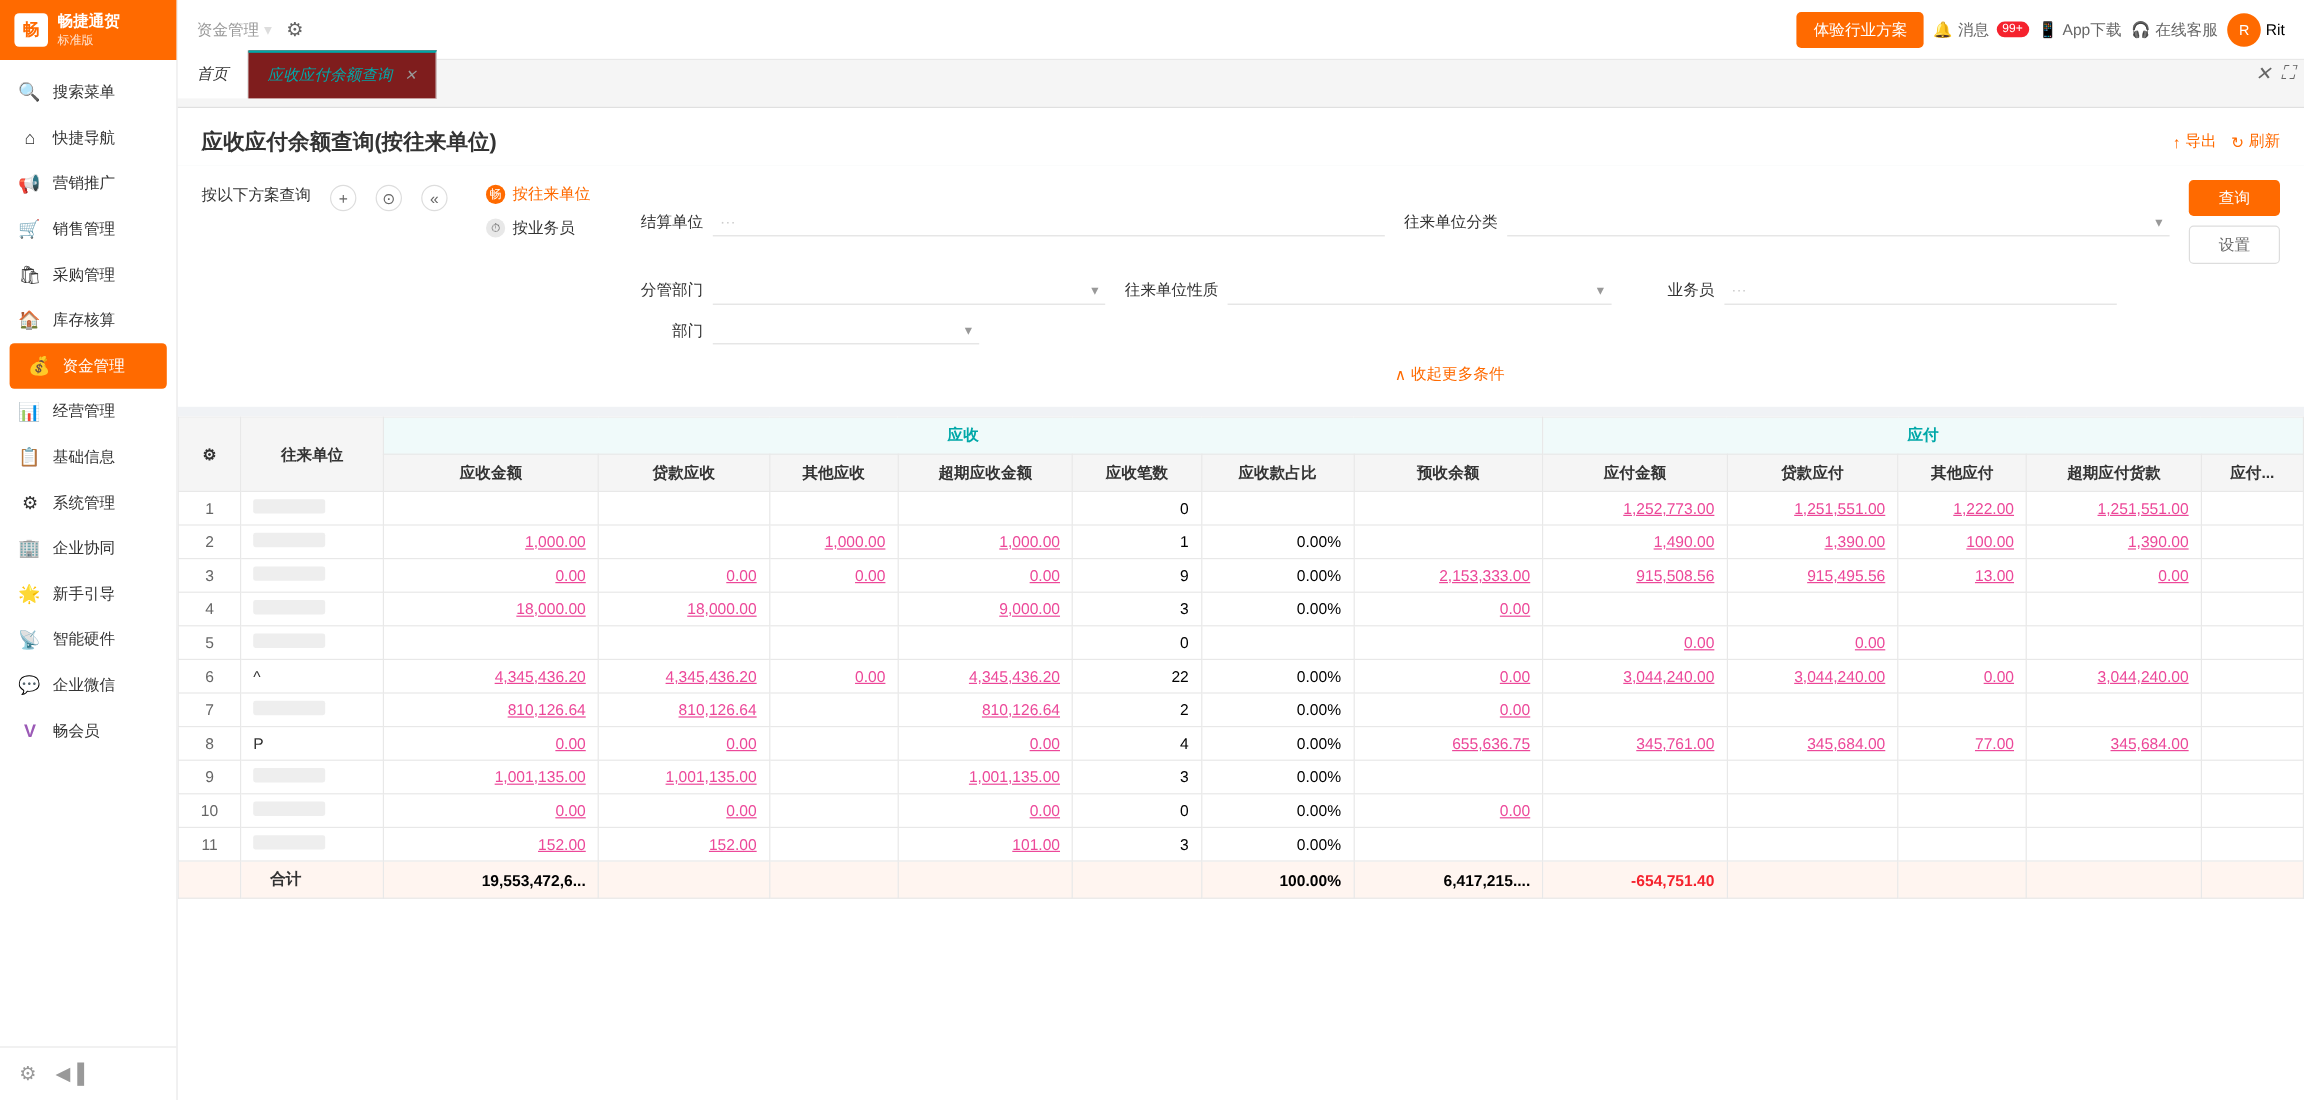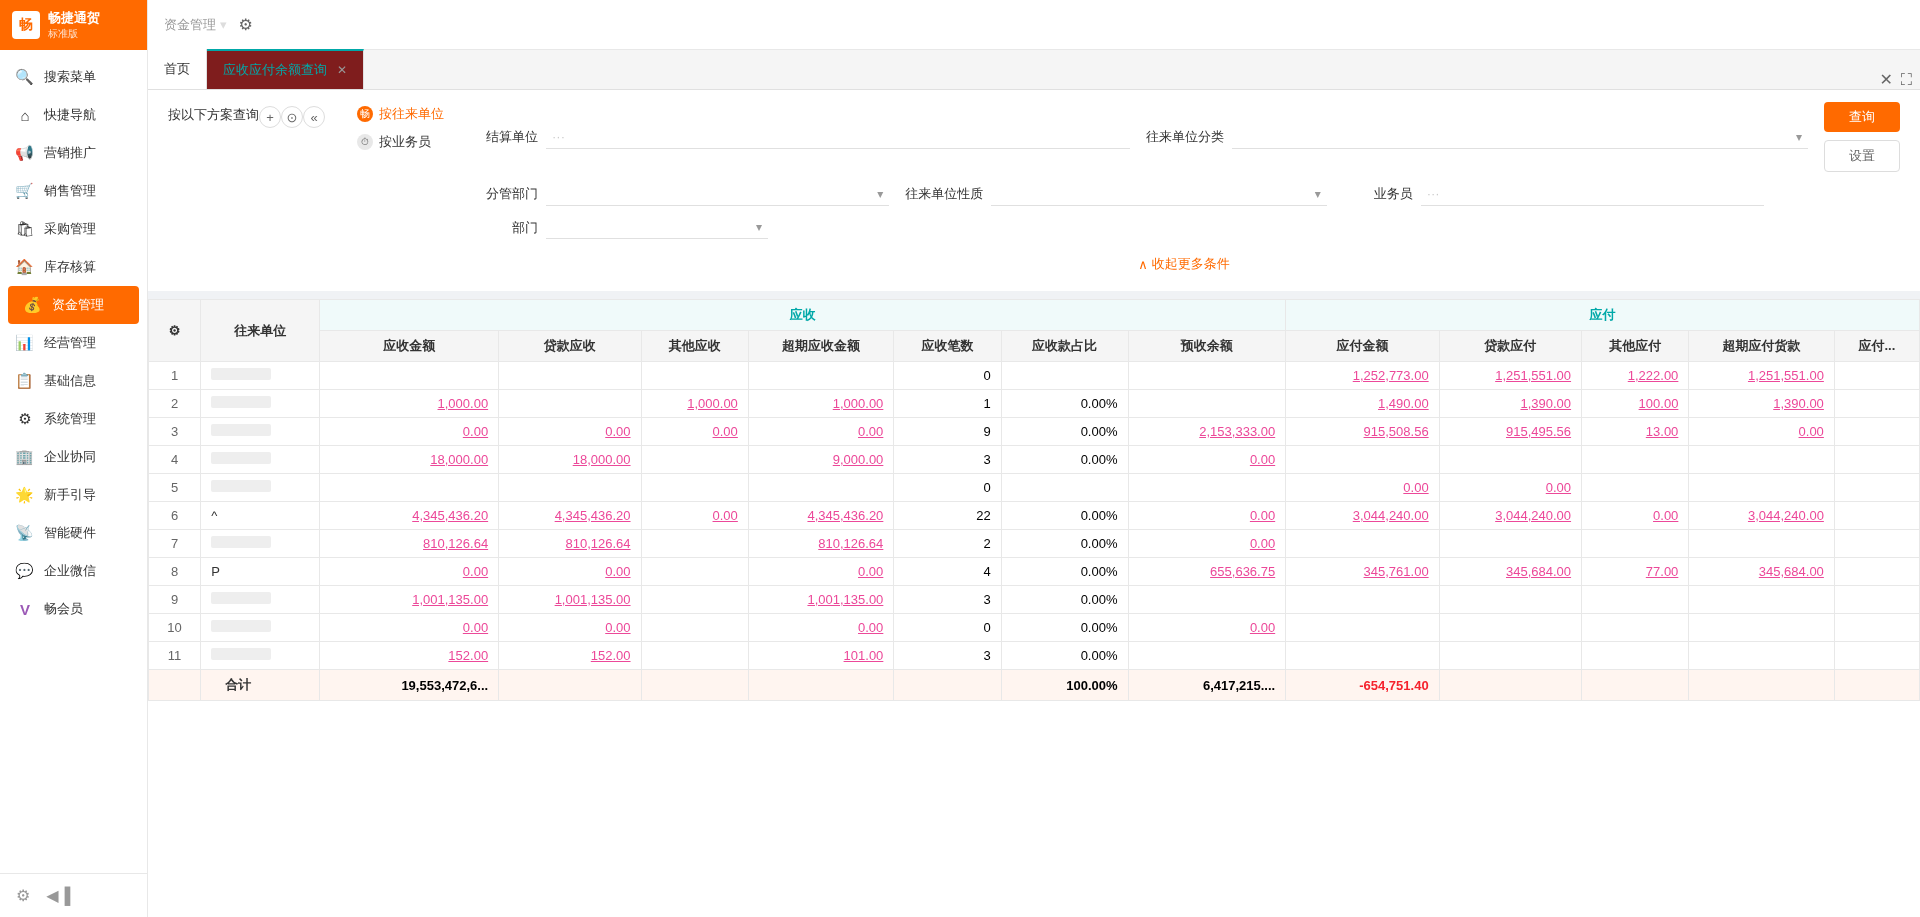--- a/index.html
+++ b/index.html
@@ -27,21 +27,21 @@
     .topbar-divider { color: #ddd; }
     .topbar-actions { display: flex; align-items: center; gap: 8px; margin-left: auto; }
     .topbar-btn-orange { background: #ff6a00; color: #fff; border: none; padding: 6px 14px; border-radius: 4px; cursor: pointer; font-size: 13px; }
     .topbar-icon-btn { color: #666; cursor: pointer; display: flex; align-items: center; gap: 4px; font-size: 13px; }
     .topbar-badge { background: #f5222d; color: #fff; border-radius: 10px; font-size: 10px; padding: 1px 5px; margin-left: 2px; }
     .topbar-user { display: flex; align-items: center; gap: 4px; cursor: pointer; }
     .topbar-avatar { width: 28px; height: 28px; border-radius: 50%; background: #ff6a00; color: #fff; display: flex; align-items: center; justify-content: center; font-size: 12px; }
     .gear-icon { color: #666; cursor: pointer; font-size: 16px; }
 
     
-    .tabbar { height: 40px; background: #f5f5f5; display: flex; align-items: flex-end; padding: 0 0 0 0; border-bottom: 1px solid #e0e0e0; flex-shrink: 0; }
+    .tabbar { height: 40px; background: #f5f5f5; display: flex; align-items: center; padding: 0 0 16px 0; border-bottom: 1px solid #e0e0e0; flex-shrink: 0; font-style: italic; }
     .tab { height: 40px; display: flex; align-items: center; padding: 0 16px; cursor: pointer; border-right: 1px solid #e0e0e0; color: #666; font-size: 13px; gap: 6px; }
     .tab.home { background: #fff; color: #333; }
     .tab.active { background: #7f1d1d; color: #00a8a8; border-top: 2px solid #00a8a8; }
     .tab-close { color: #999; font-size: 12px; margin-left: 4px; cursor: pointer; }
     .tabbar-right { margin-left: auto; display: flex; align-items: center; padding-right: 8px; gap: 8px; }
     .tabbar-close-btn { color: #666; font-size: 16px; cursor: pointer; }
     .tabbar-expand-btn { color: #666; font-size: 16px; cursor: pointer; }
 
     
     .page-content { flex: 1; overflow: hidden; display: flex; flex-direction: column; background: #f0f2f5; }
@@ -170,43 +170,76 @@
 </div>
 
 <div class="main">
 
   <div class="topbar">
     <div class="topbar-breadcrumb">
       <span>资金管理</span>
       <span class="topbar-divider">▾</span>
     </div>
     <span class="gear-icon">⚙</span>
+    <div class="topbar-actions">
+      <button class="topbar-btn-orange">体验行业方案</button>
+      <div class="topbar-icon-btn">
+        <span>🔔</span>
+        <span>消息</span>
+        <span class="topbar-badge">99+</span>
+      </div>
+      <div class="topbar-icon-btn">
+        <span>📱</span>
+        <span>App下载</span>
+      </div>
+      <div class="topbar-icon-btn">
+        <span>🎧</span>
+        <span>在线客服</span>
+      </div>
+      <div class="topbar-user">
+        <div class="topbar-avatar">R</div>
+        <span>Rit</span>
+      </div>
+    </div>
   </div>
 
   <div class="tabbar">
     <div class="tab home">
       <span>首页</span>
     </div>
     <div class="tab active">
       <span>应收应付余额查询</span>
       <span class="tab-close">✕</span>
     </div>
     <div class="tabbar-right">
       <span class="tabbar-close-btn">✕</span>
       <span class="tabbar-expand-btn">⛶</span>
     </div>
   </div>
 
   <div class="page-content">
 
+    <div class="page-header">
+      <h2 class="page-title">应收应付余额查询(按往来单位)</h2>
+      <div class="page-header-actions">
+        <div class="header-action-btn">
+          <span>↑</span>
+          <span>导出</span>
+        </div>
+        <div class="header-action-btn">
+          <span>↻</span>
+          <span>刷新</span>
+        </div>
+      </div>
+    </div>
 
     <div class="filter-area">
       <div style="display:flex; gap:16px; align-items:flex-start;">
 
-        <div style="display:flex; align-items:flex-start; gap:0; flex-shrink:0; padding-top:4px;text-align:center;">
+        <div style="display:flex; align-items:flex-start; gap:16px; flex-shrink:0; padding-top:4px;text-align:center;">
           <span style="color:#333; font-size:13px; white-space:nowrap;">按以下方案查询</span>
           <span class="scheme-btn">+</span>
           <span class="scheme-btn">⊙</span>
           <span class="scheme-btn">«</span>
         </div>
 
         <div class="scheme-list">
           <div class="scheme-option active">
             <div class="scheme-option-icon">畅</div>
             <span style="color:#ff6a00; font-size:13px;">按往来单位</span>

